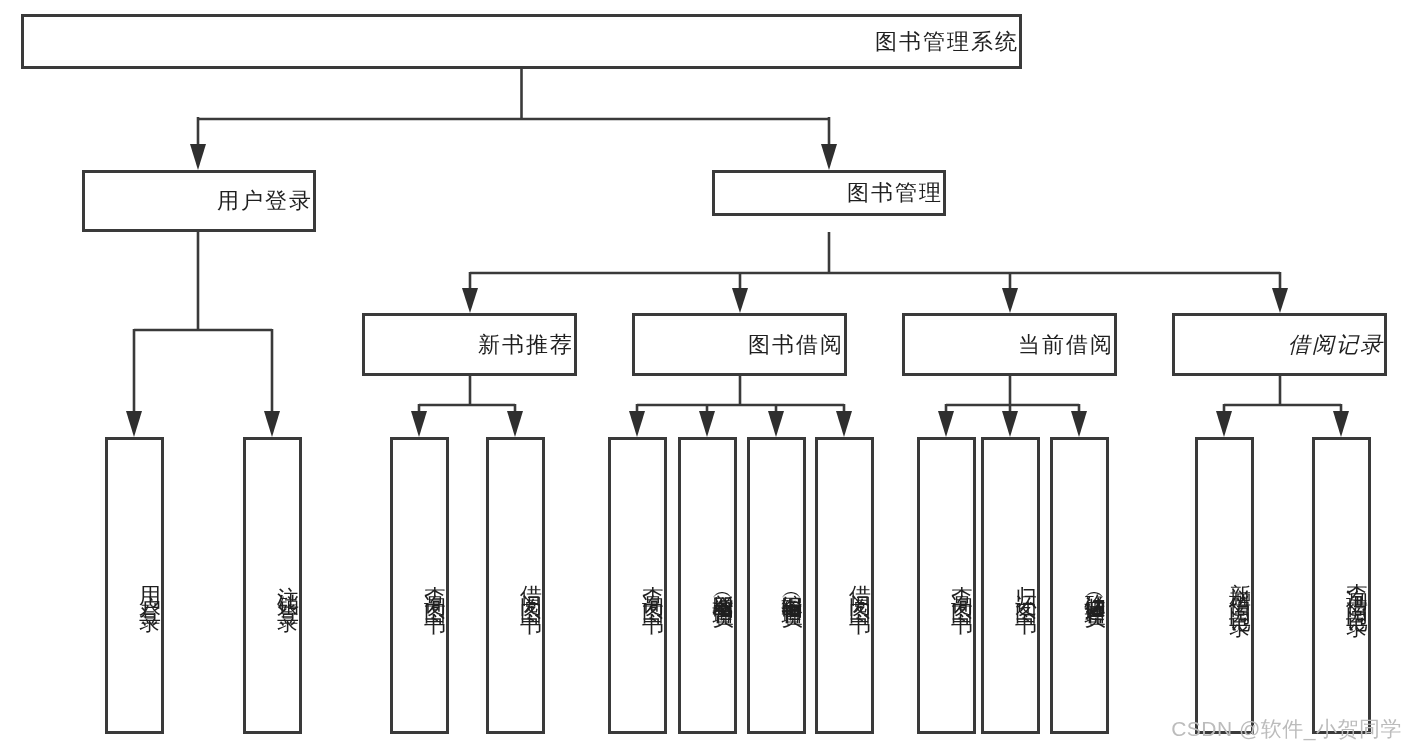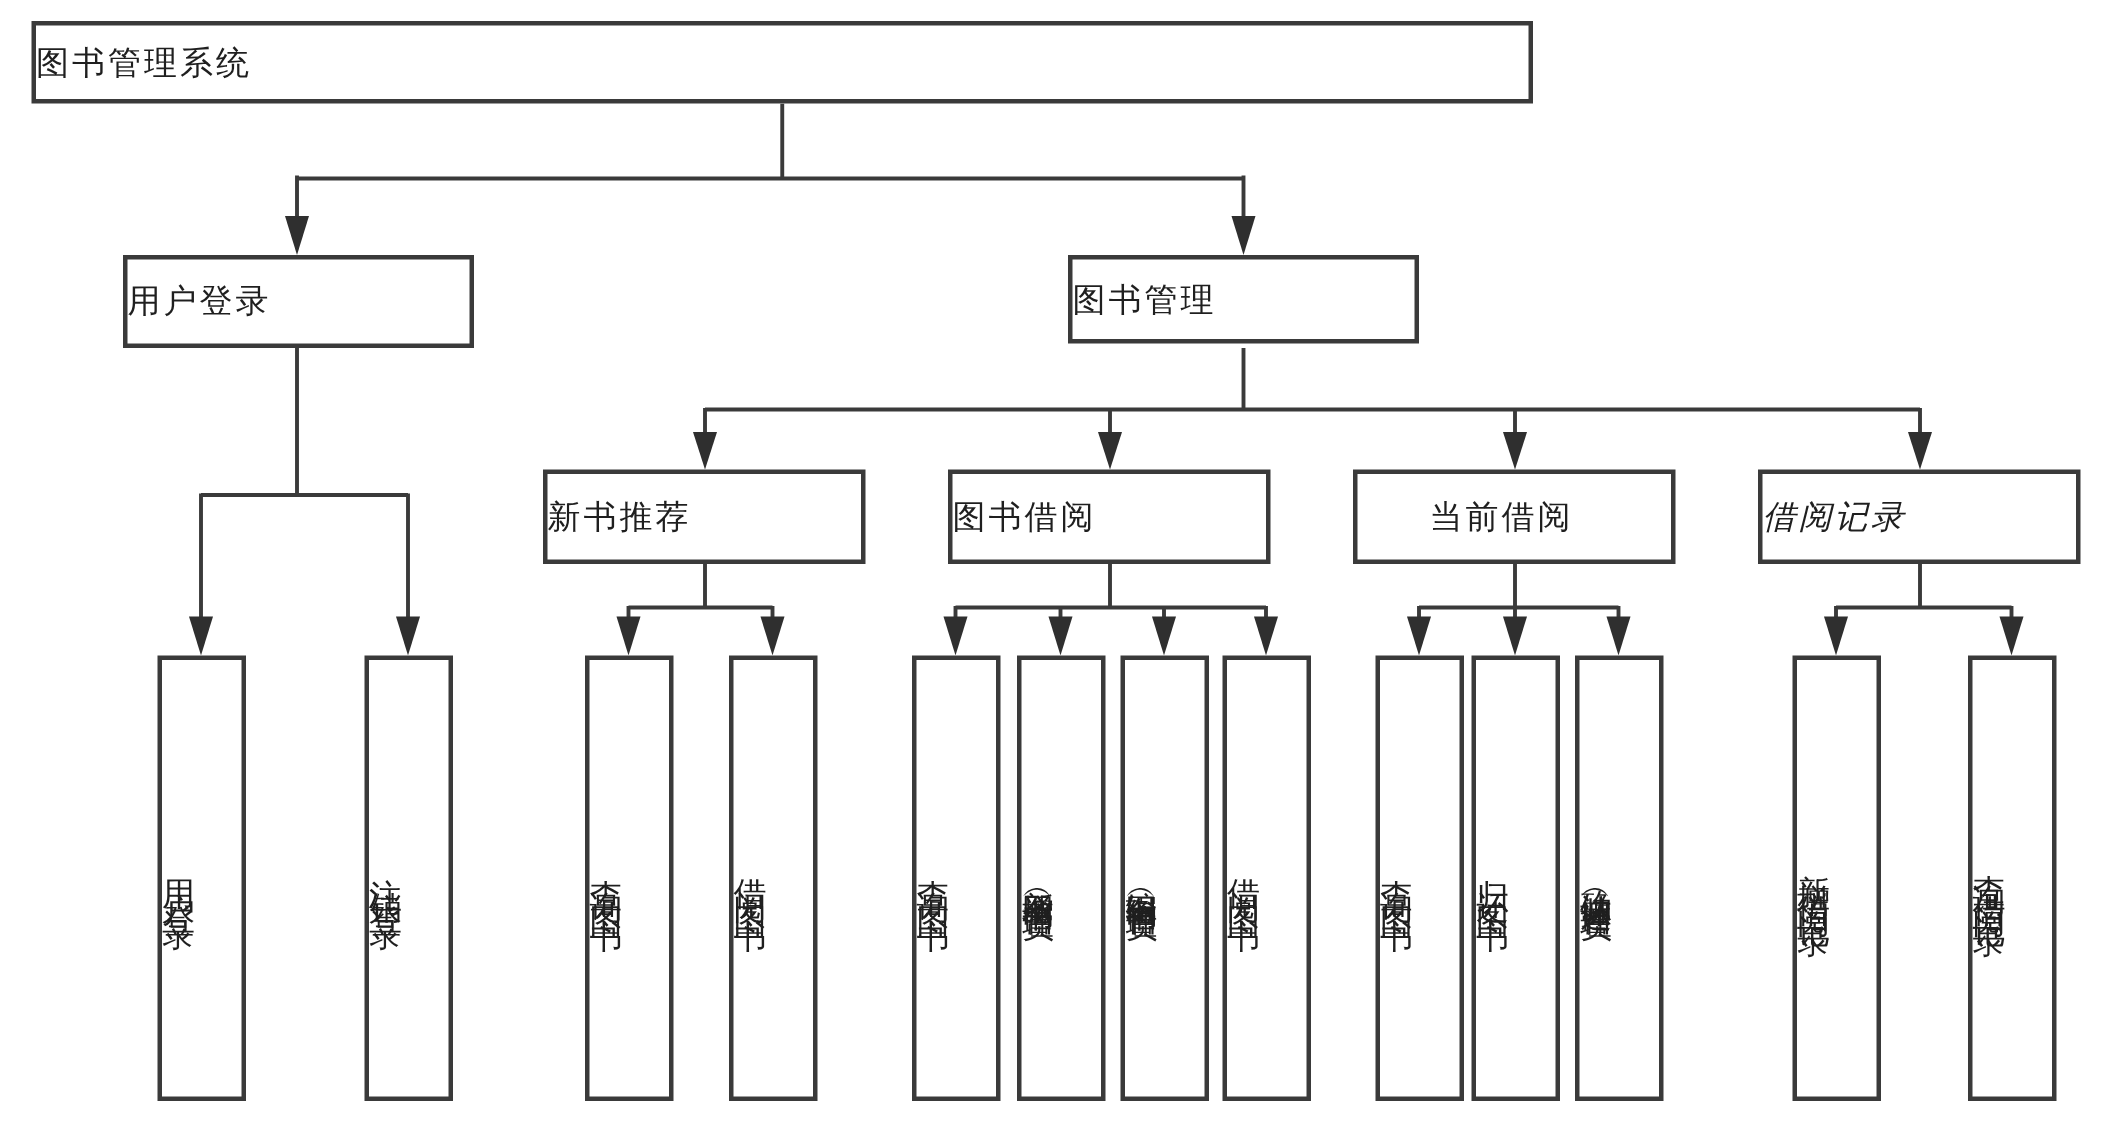--- a/index.html
+++ b/index.html
@@ -5,21 +5,21 @@
   html,body{margin:0;padding:0;background:#ffffff;}
   #canvas{
     position:relative;width:1405px;height:747px;background:#ffffff;overflow:hidden;
     font-family:"Liberation Sans","DejaVu Sans",sans-serif;color:#1f1f1f;
   }
   #wires{position:absolute;left:0;top:0;width:1405px;height:747px;pointer-events:none;}
   .wire{stroke:#3a3a3a;stroke-width:2.6;fill:none;}
   .head{fill:#2f2f2f;stroke:none;}
   .box{
     position:absolute;box-sizing:border-box;border:3px solid #3a3a3a;background:#ffffff;
-    display:flex;align-items:center;justify-content:flex-start;
+    display:flex;align-items:center;justify-content:flex-end;
   }
   .hbox span{font-size:22px;letter-spacing:2px;white-space:nowrap;}
   .leaf{width:59px;top:437px;height:297px;}
   .vtext{
     writing-mode:vertical-rl;text-orientation:mixed;
     font-size:22px;letter-spacing:9px;line-height:1;white-space:nowrap;
   }
   .vtext.mid{letter-spacing:7px;}
   .vtext.tight{letter-spacing:2px;font-size:21px;}
   #watermark{
@@ -94,21 +94,21 @@
     <path class="head" d="M1333,411 H1349 L1341,437 Z"></path>
   </svg>
 
   <div class="box hbox" style="left:21px;top:14px;width:1001px;height:55px;">
     <span>图书管理系统</span>
   </div>
 
   <div class="box hbox" style="left:82px;top:170px;width:234px;height:62px;">
     <span>用户登录</span>
   </div>
-  <div class="box hbox" style="left:712px;top:170px;width:234px;height:59px;">
+  <div class="box hbox" style="left:712px;top:170px;width:234px;height:46px;">
     <span>图书管理</span>
   </div>
 
   <div class="box hbox" style="left:632px;top:313px;width:215px;height:63px;">
     <span>图书借阅</span>
   </div>
   <div class="box hbox" style="left:362px;top:313px;width:215px;height:63px;">
     <span>新书推荐</span>
   </div>
   <div class="box hbox" style="left:902px;top:313px;width:215px;height:63px;padding-left:48px;">
@@ -155,13 +155,14 @@
     <span class="vtext tight">确认归还（管理员）</span>
   </div>
 
   <div class="box leaf" style="left:1195px;">
     <span class="vtext mid">新增借阅记录</span>
   </div>
   <div class="box leaf" style="left:1312px;">
     <span class="vtext mid">查询借阅记录</span>
   </div>
 
+  <div id="watermark">CSDN @软件_小贺同学</div>
 </div>
 
 </body></html>

